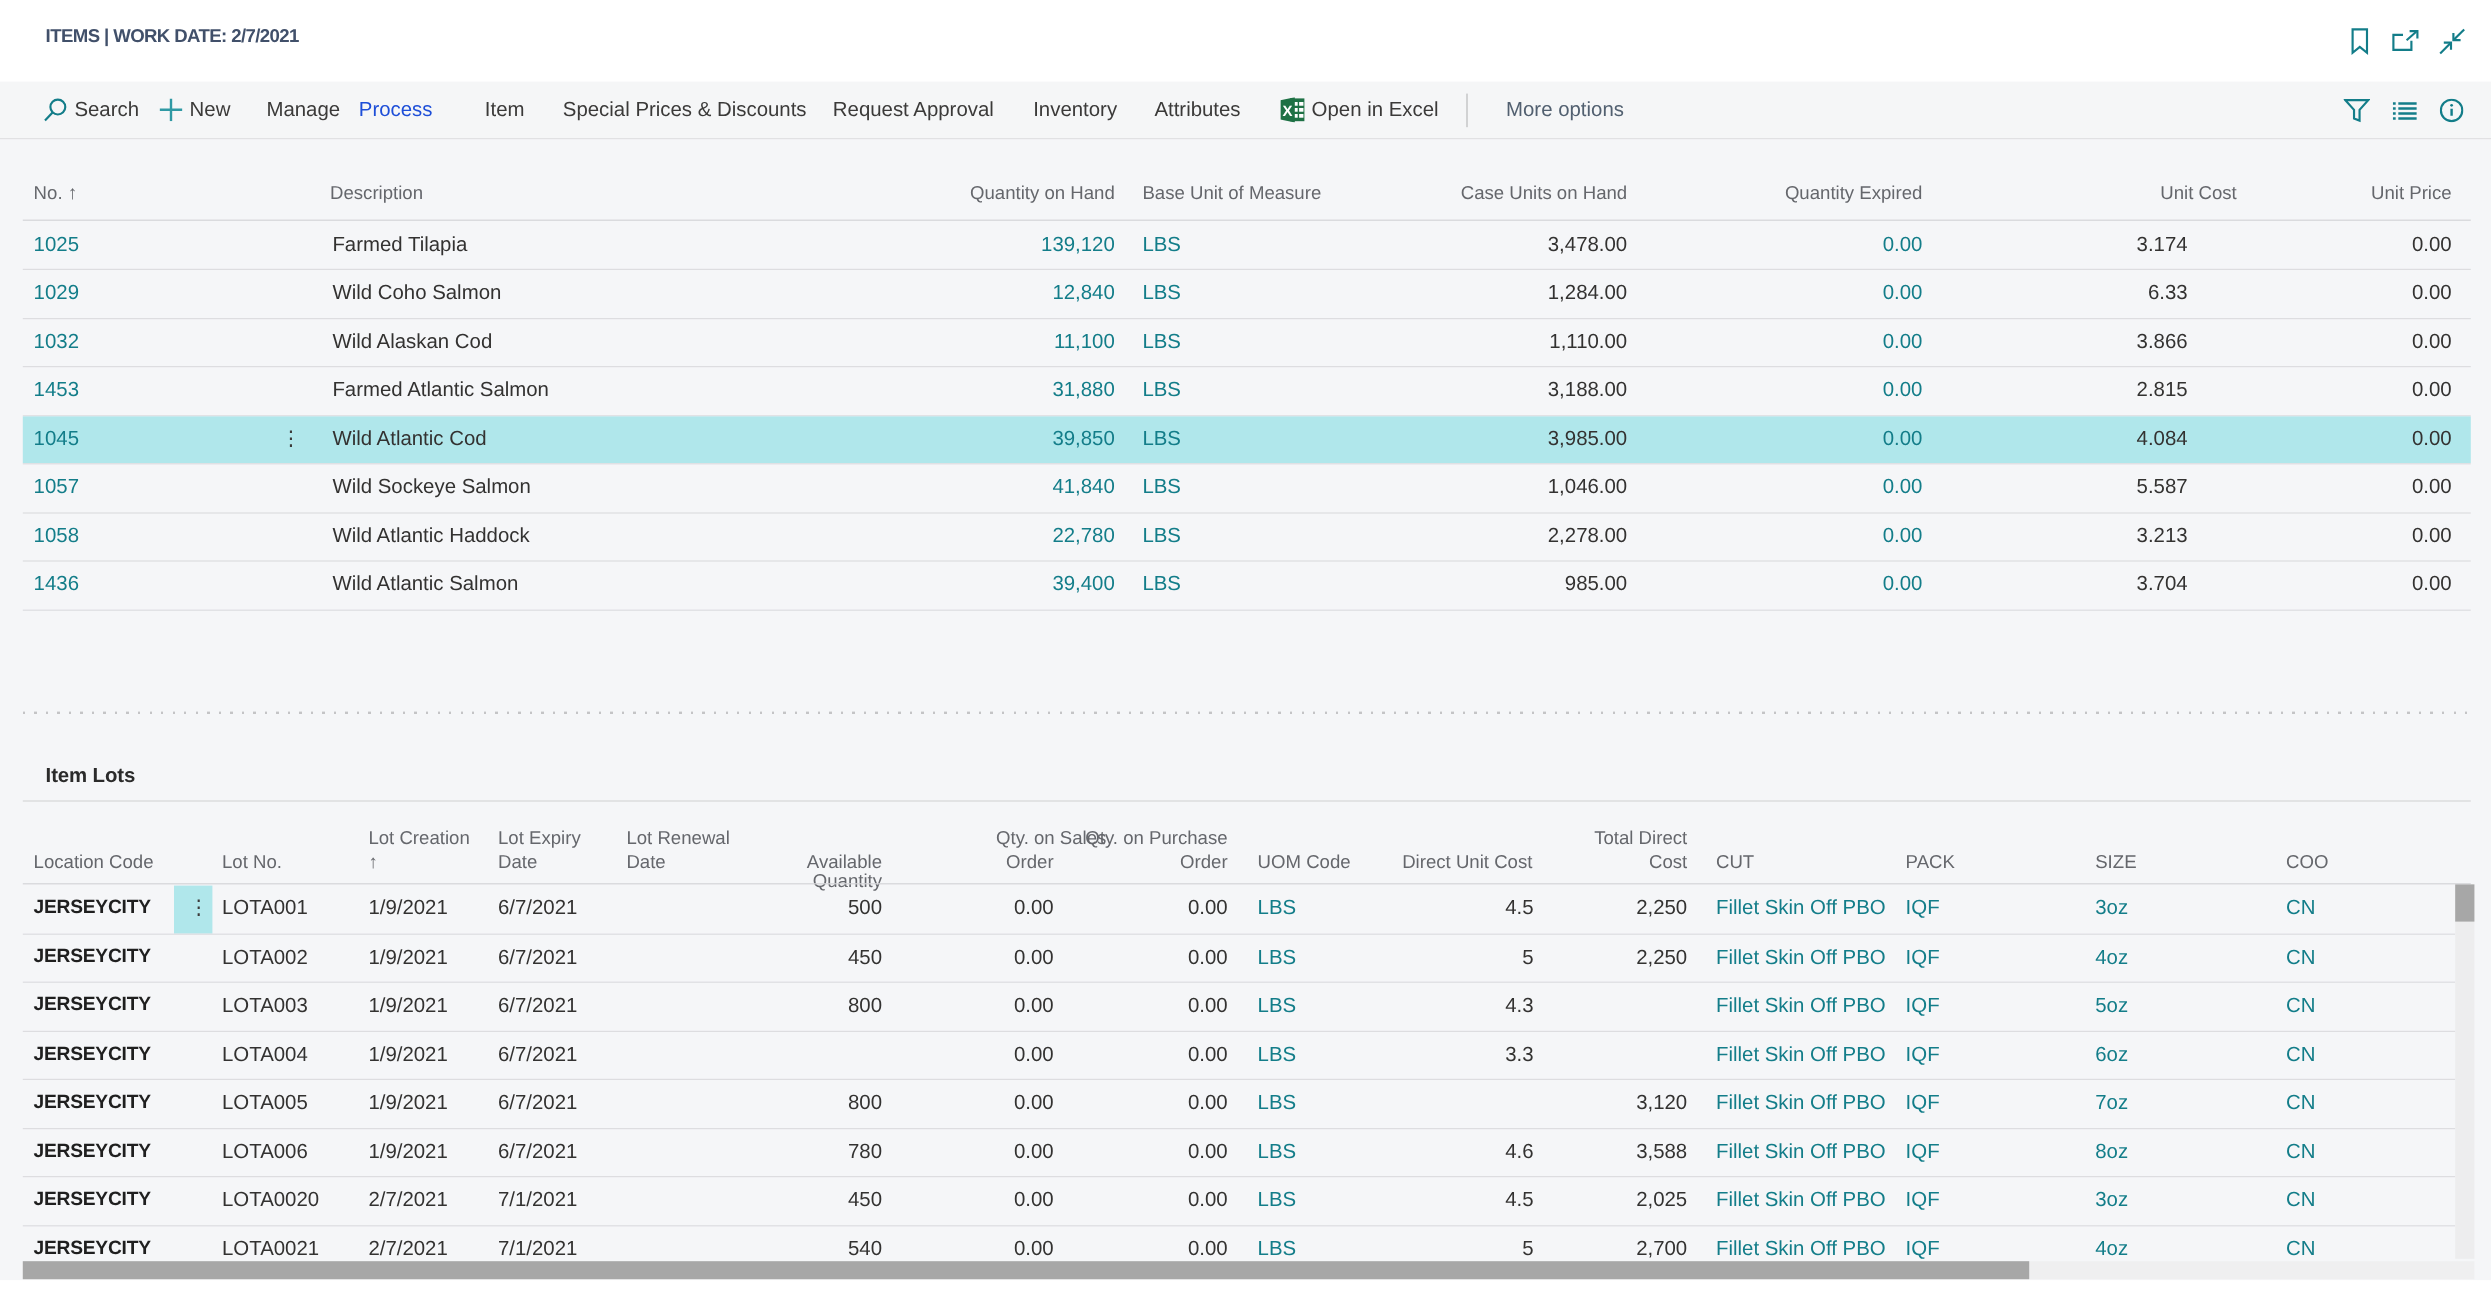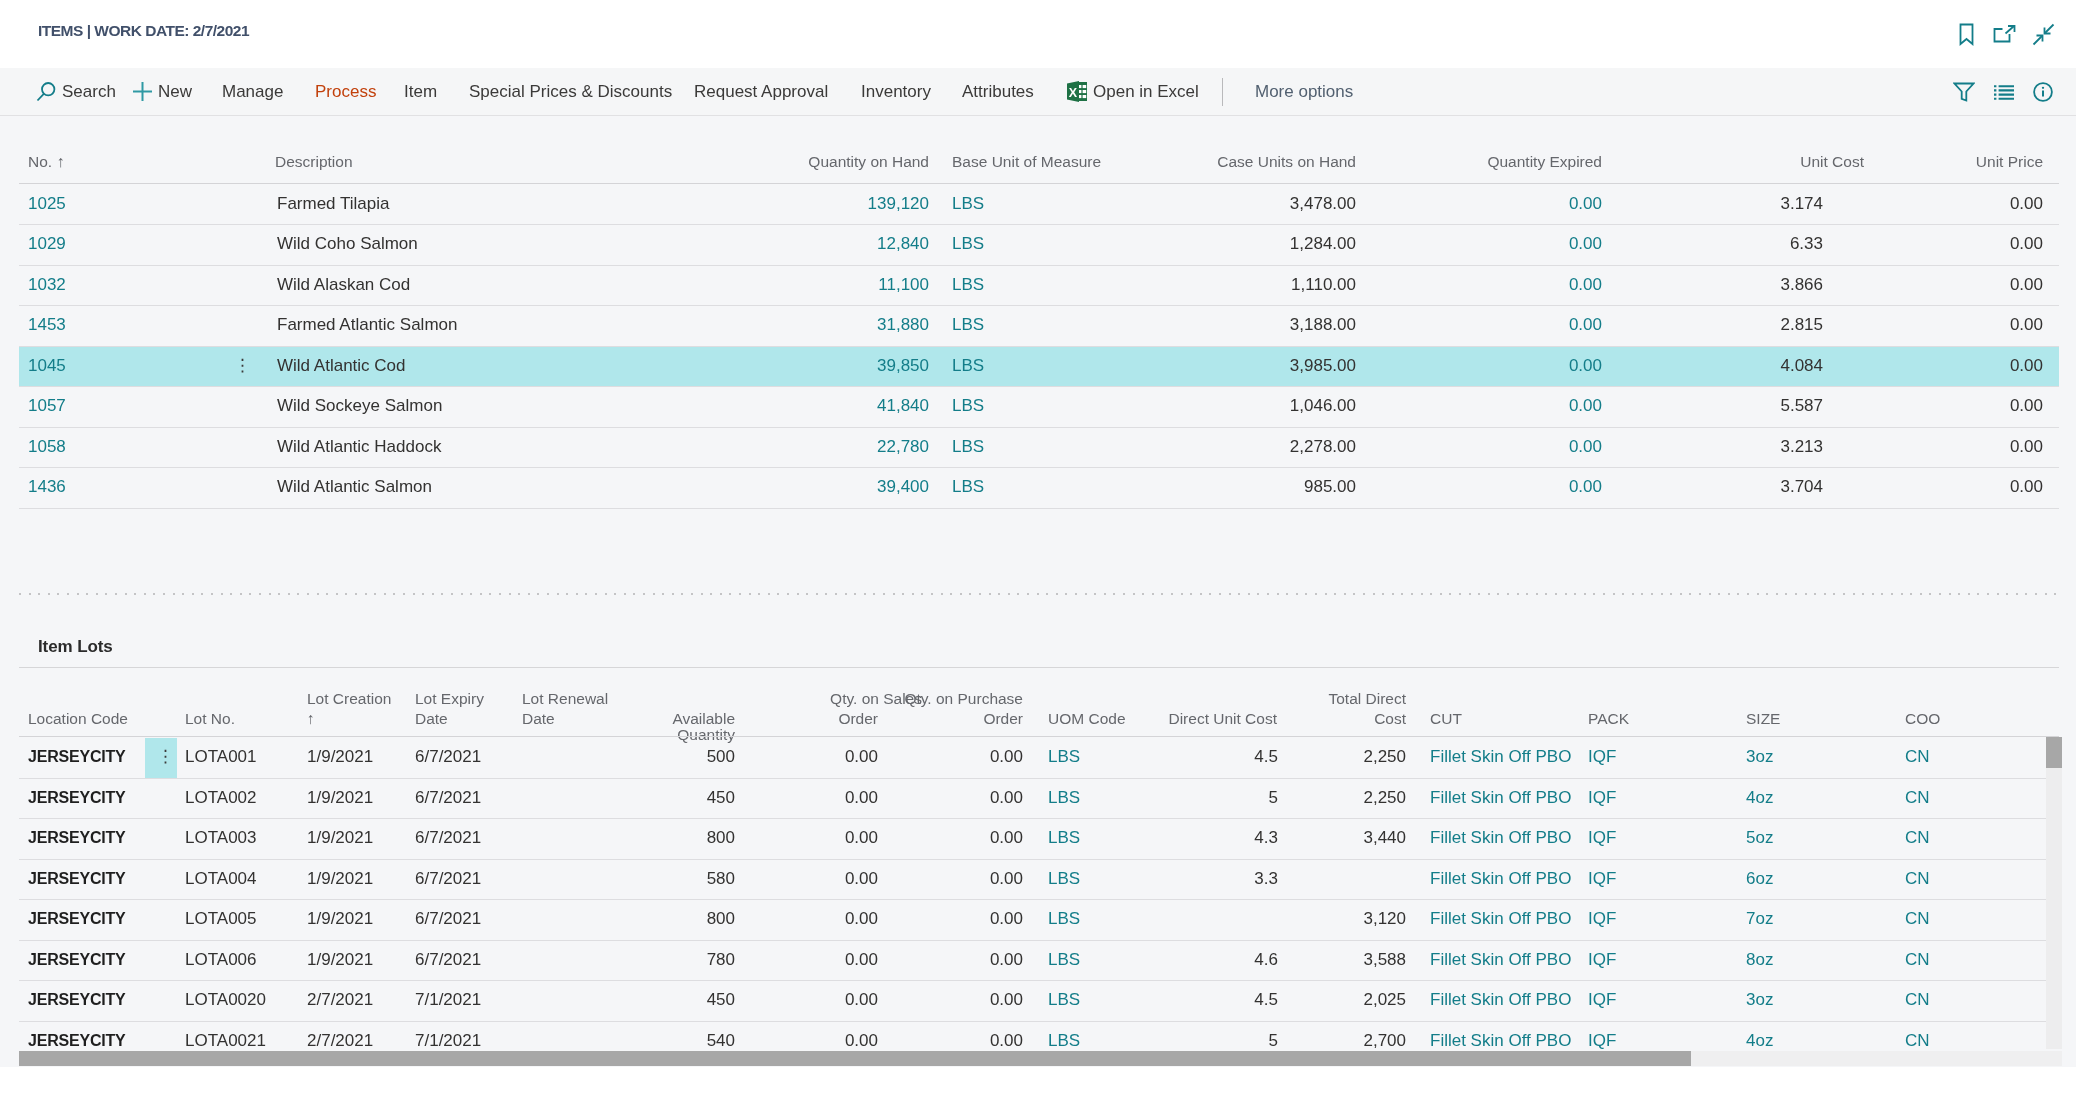--- a/index.html
+++ b/index.html
@@ -33,21 +33,21 @@
 <svg class="abs" style="left:36px;top:81px" width="21" height="21" viewBox="0 0 21 21">
 <circle cx="12.2" cy="8.2" r="6.2" fill="none" stroke="#137d89" stroke-width="1.8"></circle>
 <path d="M7.8 12.8 L1.5 19.5" stroke="#137d89" stroke-width="1.8"></path>
   </svg>
 <div class="abs" style="left:62px;top:68px;height:47px;line-height:47px;font-size:17px;color:#3b3a39;font-weight:400;">Search</div>
 <svg class="abs" style="left:133px;top:82px" width="19" height="19" viewBox="0 0 19 19">
 <path d="M9.5 0 V19 M0 9.5 H19" stroke="#2f99a4" stroke-width="2"></path>
   </svg>
 <div class="abs" style="left:158px;top:68px;height:47px;line-height:47px;font-size:17px;color:#3b3a39;font-weight:400;">New</div>
 <div class="abs" style="left:222px;top:68px;height:47px;line-height:47px;font-size:17px;color:#3b3a39;font-weight:400;">Manage</div>
-<div class="abs" style="left:315px;top:68px;height:47px;line-height:47px;font-size:17px;color:#c2410c;font-weight:400;">Process</div>
+<div class="abs" style="left:299px;top:68px;height:47px;line-height:47px;font-size:17px;color:#1d4ed8;font-weight:400;">Process</div>
 <div class="abs" style="left:404px;top:68px;height:47px;line-height:47px;font-size:17px;color:#3b3a39;font-weight:400;">Item</div>
 <div class="abs" style="left:469px;top:68px;height:47px;line-height:47px;font-size:17px;color:#3b3a39;font-weight:400;">Special Prices &amp; Discounts</div>
 <div class="abs" style="left:694px;top:68px;height:47px;line-height:47px;font-size:17px;color:#3b3a39;font-weight:400;">Request Approval</div>
 <div class="abs" style="left:861px;top:68px;height:47px;line-height:47px;font-size:17px;color:#3b3a39;font-weight:400;">Inventory</div>
 <div class="abs" style="left:962px;top:68px;height:47px;line-height:47px;font-size:17px;color:#3b3a39;font-weight:400;">Attributes</div>
 <svg class="abs" style="left:1067px;top:81px" width="21" height="21" viewBox="0 0 21 21">
 <rect x="8" y="1" width="12" height="19" fill="#1e7145"></rect>
 <rect x="10.8" y="4" width="3.6" height="3.1" fill="#fff"></rect>
     <rect x="15.6" y="4" width="3.6" height="3.1" fill="#fff"></rect>
 <rect x="10.8" y="9" width="3.6" height="3.1" fill="#fff"></rect>
@@ -220,31 +220,29 @@
 <div class="abs" style="left:19px;top:81.0px;width:2027px;height:1px;background:#dddde0;"></div>
 <div class="cell" style="left:28px;top:81.0px;height:40.5px;line-height:40.5px;font-weight:700;font-size:16px;letter-spacing:-0.2px;color:#1f1f1f;">JERSEYCITY</div>
 <div class="cell" style="left:185px;top:81.0px;height:40.5px;line-height:40.5px;">LOTA003</div>
 <div class="cell" style="left:307px;top:81.0px;height:40.5px;line-height:40.5px;">1/9/2021</div>
 <div class="cell" style="left:415px;top:81.0px;height:40.5px;line-height:40.5px;">6/7/2021</div>
 <div class="cell r" style="left:415px;width:320px;top:81.0px;height:40.5px;line-height:40.5px;">800</div>
 <div class="cell r" style="left:558px;width:320px;top:81.0px;height:40.5px;line-height:40.5px;">0.00</div>
 <div class="cell r" style="left:703px;width:320px;top:81.0px;height:40.5px;line-height:40.5px;">0.00</div>
 <div class="cell teal" style="left:1048px;top:81.0px;height:40.5px;line-height:40.5px;">LBS</div>
 <div class="cell r" style="left:958px;width:320px;top:81.0px;height:40.5px;line-height:40.5px;">4.3</div>
-<div class="cell r" style="left:1086px;width:320px;top:81.0px;height:40.5px;line-height:40.5px;">3,440</div>
 <div class="cell teal" style="left:1430px;top:81.0px;height:40.5px;line-height:40.5px;">Fillet Skin Off PBO</div>
 <div class="cell teal" style="left:1588px;top:81.0px;height:40.5px;line-height:40.5px;">IQF</div>
 <div class="cell teal" style="left:1746px;top:81.0px;height:40.5px;line-height:40.5px;">5oz</div>
 <div class="cell teal" style="left:1905px;top:81.0px;height:40.5px;line-height:40.5px;">CN</div>
 <div class="abs" style="left:19px;top:121.5px;width:2027px;height:1px;background:#dddde0;"></div>
 <div class="cell" style="left:28px;top:121.5px;height:40.5px;line-height:40.5px;font-weight:700;font-size:16px;letter-spacing:-0.2px;color:#1f1f1f;">JERSEYCITY</div>
 <div class="cell" style="left:185px;top:121.5px;height:40.5px;line-height:40.5px;">LOTA004</div>
 <div class="cell" style="left:307px;top:121.5px;height:40.5px;line-height:40.5px;">1/9/2021</div>
 <div class="cell" style="left:415px;top:121.5px;height:40.5px;line-height:40.5px;">6/7/2021</div>
-<div class="cell r" style="left:415px;width:320px;top:121.5px;height:40.5px;line-height:40.5px;">580</div>
 <div class="cell r" style="left:558px;width:320px;top:121.5px;height:40.5px;line-height:40.5px;">0.00</div>
 <div class="cell r" style="left:703px;width:320px;top:121.5px;height:40.5px;line-height:40.5px;">0.00</div>
 <div class="cell teal" style="left:1048px;top:121.5px;height:40.5px;line-height:40.5px;">LBS</div>
 <div class="cell r" style="left:958px;width:320px;top:121.5px;height:40.5px;line-height:40.5px;">3.3</div>
 <div class="cell teal" style="left:1430px;top:121.5px;height:40.5px;line-height:40.5px;">Fillet Skin Off PBO</div>
 <div class="cell teal" style="left:1588px;top:121.5px;height:40.5px;line-height:40.5px;">IQF</div>
 <div class="cell teal" style="left:1746px;top:121.5px;height:40.5px;line-height:40.5px;">6oz</div>
 <div class="cell teal" style="left:1905px;top:121.5px;height:40.5px;line-height:40.5px;">CN</div>
 <div class="abs" style="left:19px;top:162.0px;width:2027px;height:1px;background:#dddde0;"></div>
 <div class="cell" style="left:28px;top:162.0px;height:40.5px;line-height:40.5px;font-weight:700;font-size:16px;letter-spacing:-0.2px;color:#1f1f1f;">JERSEYCITY</div>

